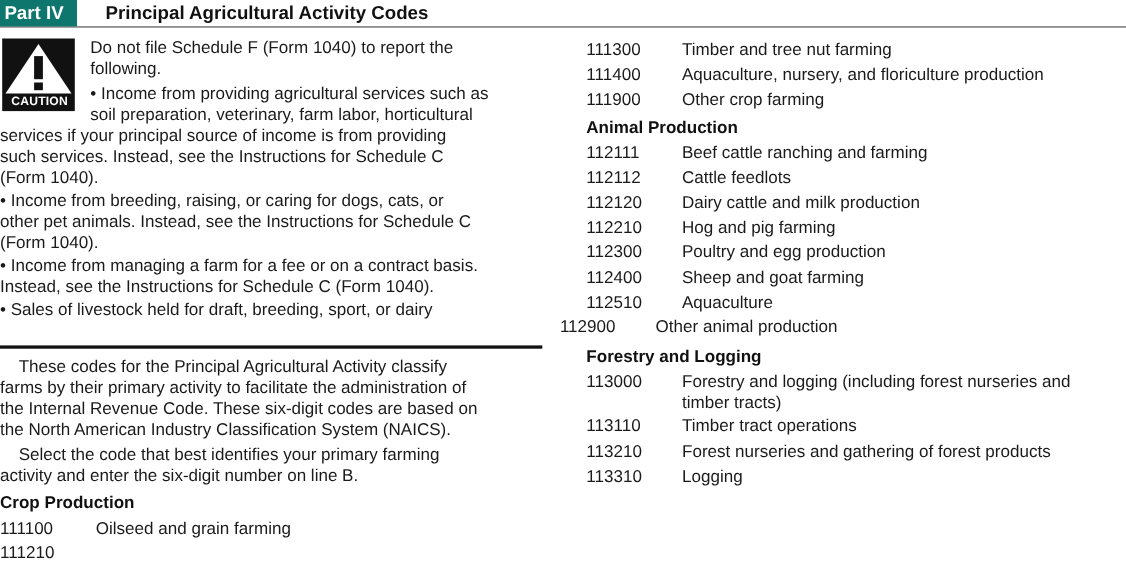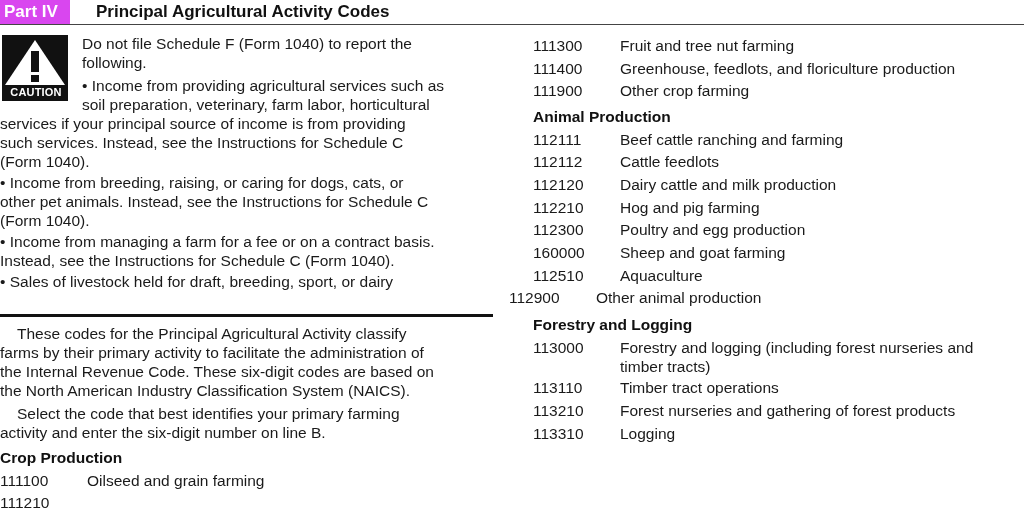--- a/index.html
+++ b/index.html
@@ -1,18 +1,18 @@
 <!DOCTYPE html>
 <html><head>
 <meta charset="utf-8">
 <style>
   html, body { margin:0; padding:0; background:#ffffff; }
   body { width:1024px; height:513px; position:relative; overflow:hidden; font-family:"Liberation Sans", sans-serif; color:#1a1a1a; }
   .header { position:absolute; left:0; top:0; width:1024px; height:24px; border-bottom:1px solid #444; }
-  .part-label { position:absolute; left:0; top:0; width:70px; height:24px; background:#d946ef; color:#fff; font-weight:bold; font-size:17px; line-height:24px; padding-left:4px; box-sizing:border-box; }
+  .part-label { position:absolute; left:0; top:0; width:70px; height:24px; background:#0f766e; color:#fff; font-weight:bold; font-size:17px; line-height:24px; padding-left:4px; box-sizing:border-box; }
   .part-title { position:absolute; left:96px; top:0; height:24px; line-height:24px; font-weight:bold; font-size:17px; color:#111; }
 
   .caution-icon { position:absolute; left:2px; top:35px; width:66px; height:66px; background:#111; }
   .caution-text { position:absolute; left:4px; bottom:3px; width:60px; text-align:center; color:#fff; font-weight:bold; font-size:11px; letter-spacing:0.2px; }
 
   .italic { font-size:15.5px; line-height:19px; color:#1a1a1a; }
   .caution-intro { position:absolute; left:82px; top:34px; width:420px; }
 
   .rule { position:absolute; left:0; top:314px; width:493px; height:3px; background:#111; }
 
@@ -87,25 +87,25 @@
 <div class="code-row" style="left:0;top:471px;width:500px;height:19px;">
   <span class="code">111100</span>
   <span class="desc">Oilseed and grain farming</span>
 </div>
 <div class="code-row" style="left:0;top:493px;width:500px;height:19px;">
   <span class="code">111210</span>
 </div>
 
 <div class="code-row" style="left:533px;top:36px;width:490px;height:19px;">
   <span class="code">111300</span>
-  <span class="desc">Fruit and tree nut farming</span>
+  <span class="desc">Timber and tree nut farming</span>
 </div>
 <div class="code-row" style="left:533px;top:59px;width:490px;height:19px;">
   <span class="code">111400</span>
-  <span class="desc">Greenhouse, feedlots, and floriculture production</span>
+  <span class="desc">Aquaculture, nursery, and floriculture production</span>
 </div>
 <div class="code-row" style="left:533px;top:81px;width:490px;height:19px;">
   <span class="code">111900</span>
   <span class="desc">Other crop farming</span>
 </div>
 
 <div class="bold-head" style="position:absolute;left:533px;top:107px;">Animal Production</div>
 
 <div class="code-row" style="left:533px;top:130px;width:490px;height:19px;">
   <span class="code">112111</span>
@@ -121,21 +121,21 @@
 </div>
 <div class="code-row" style="left:533px;top:198px;width:490px;height:19px;">
   <span class="code">112210</span>
   <span class="desc">Hog and pig farming</span>
 </div>
 <div class="code-row" style="left:533px;top:220px;width:490px;height:19px;">
   <span class="code">112300</span>
   <span class="desc">Poultry and egg production</span>
 </div>
 <div class="code-row" style="left:533px;top:243px;width:490px;height:19px;">
-  <span class="code">160000</span>
+  <span class="code">112400</span>
   <span class="desc">Sheep and goat farming</span>
 </div>
 <div class="code-row" style="left:533px;top:266px;width:490px;height:19px;">
   <span class="code">112510</span>
   <span class="desc">Aquaculture</span>
 </div>
 <div class="code-row" style="left:509px;top:288px;width:490px;height:19px;">
   <span class="code">112900</span>
   <span class="desc">Other animal production</span>
 </div>

